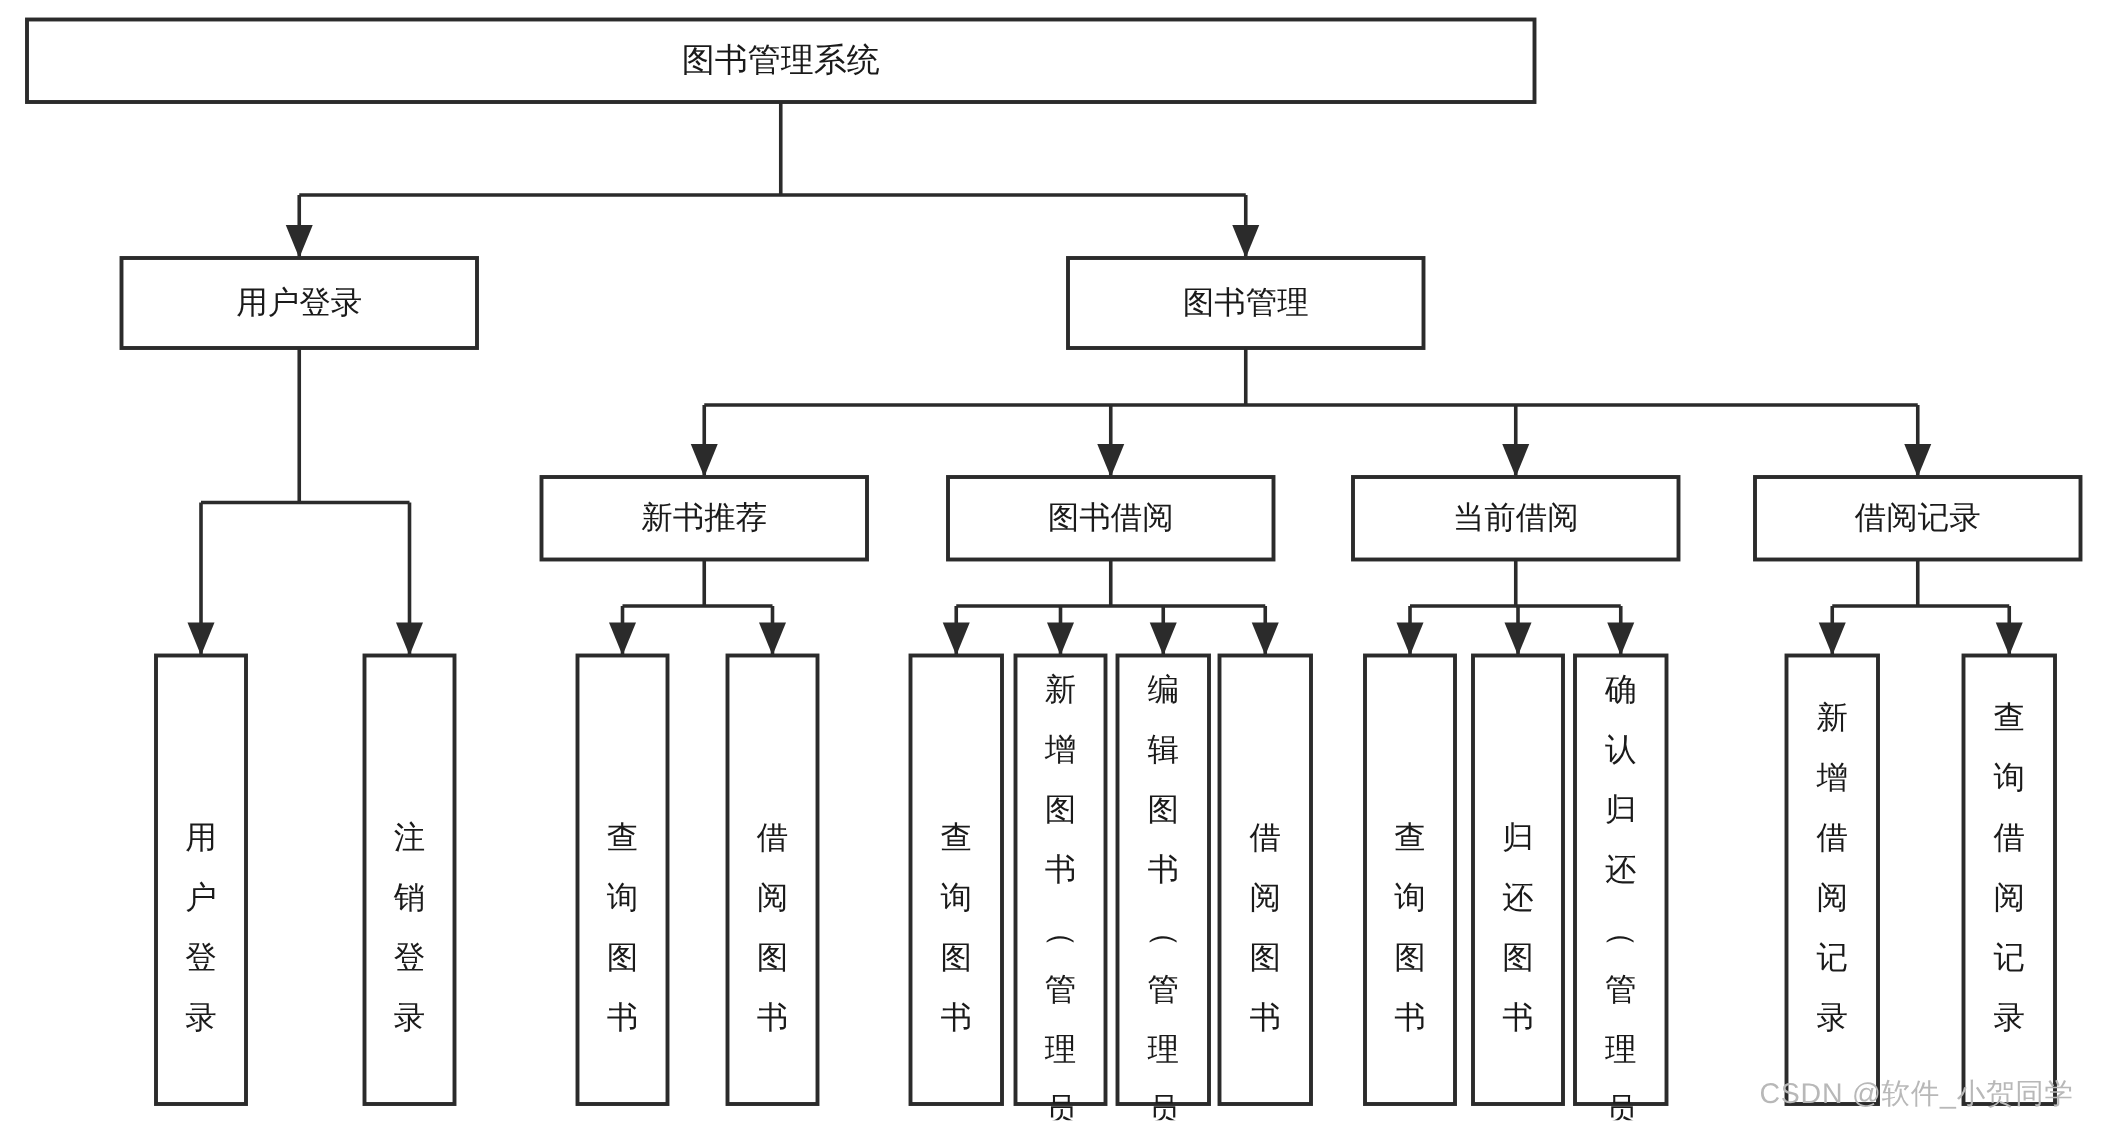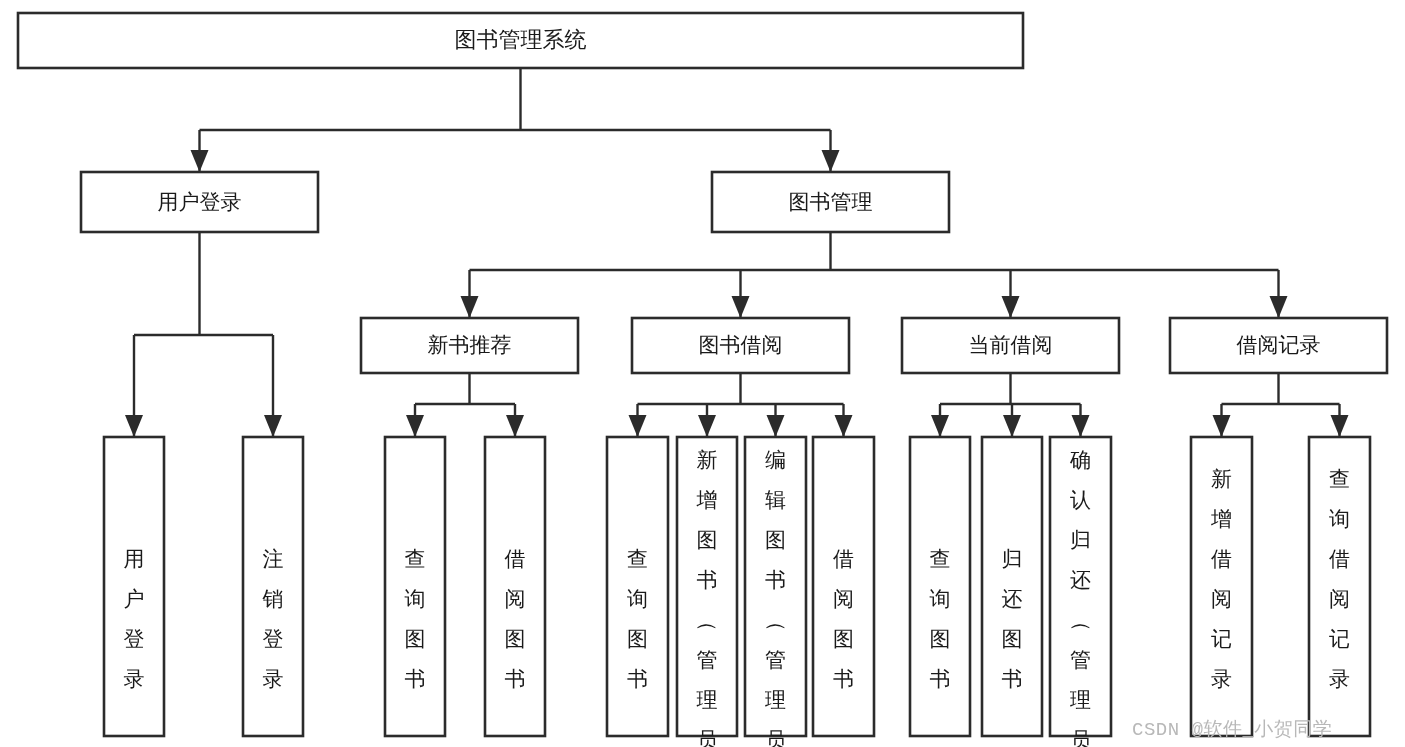--- a/index.html
+++ b/index.html
@@ -267,14 +267,14 @@
           <rect x="1309" y="437" width="61" height="299" class="leaf-box"></rect>
           <text x="1339.5" y="480" class="leaf-label-char">查</text>
           <text x="1339.5" y="520" class="leaf-label-char">询</text>
           <text x="1339.5" y="560" class="leaf-label-char">借</text>
           <text x="1339.5" y="600" class="leaf-label-char">阅</text>
           <text x="1339.5" y="640" class="leaf-label-char">记</text>
           <text x="1339.5" y="680" class="leaf-label-char">录</text>
         </g>
       </g>
   </svg>
-  <div class="watermark" style="left: 1132px; top: 716px; font-family: Liberation Mono, monospace;">CSDN @软件_小贺同学</div>
+  <div class="watermark" style="left: 1173px; top: 716px;">CSDN @软件_小贺同学</div>
 </div>
 
 </body></html>

